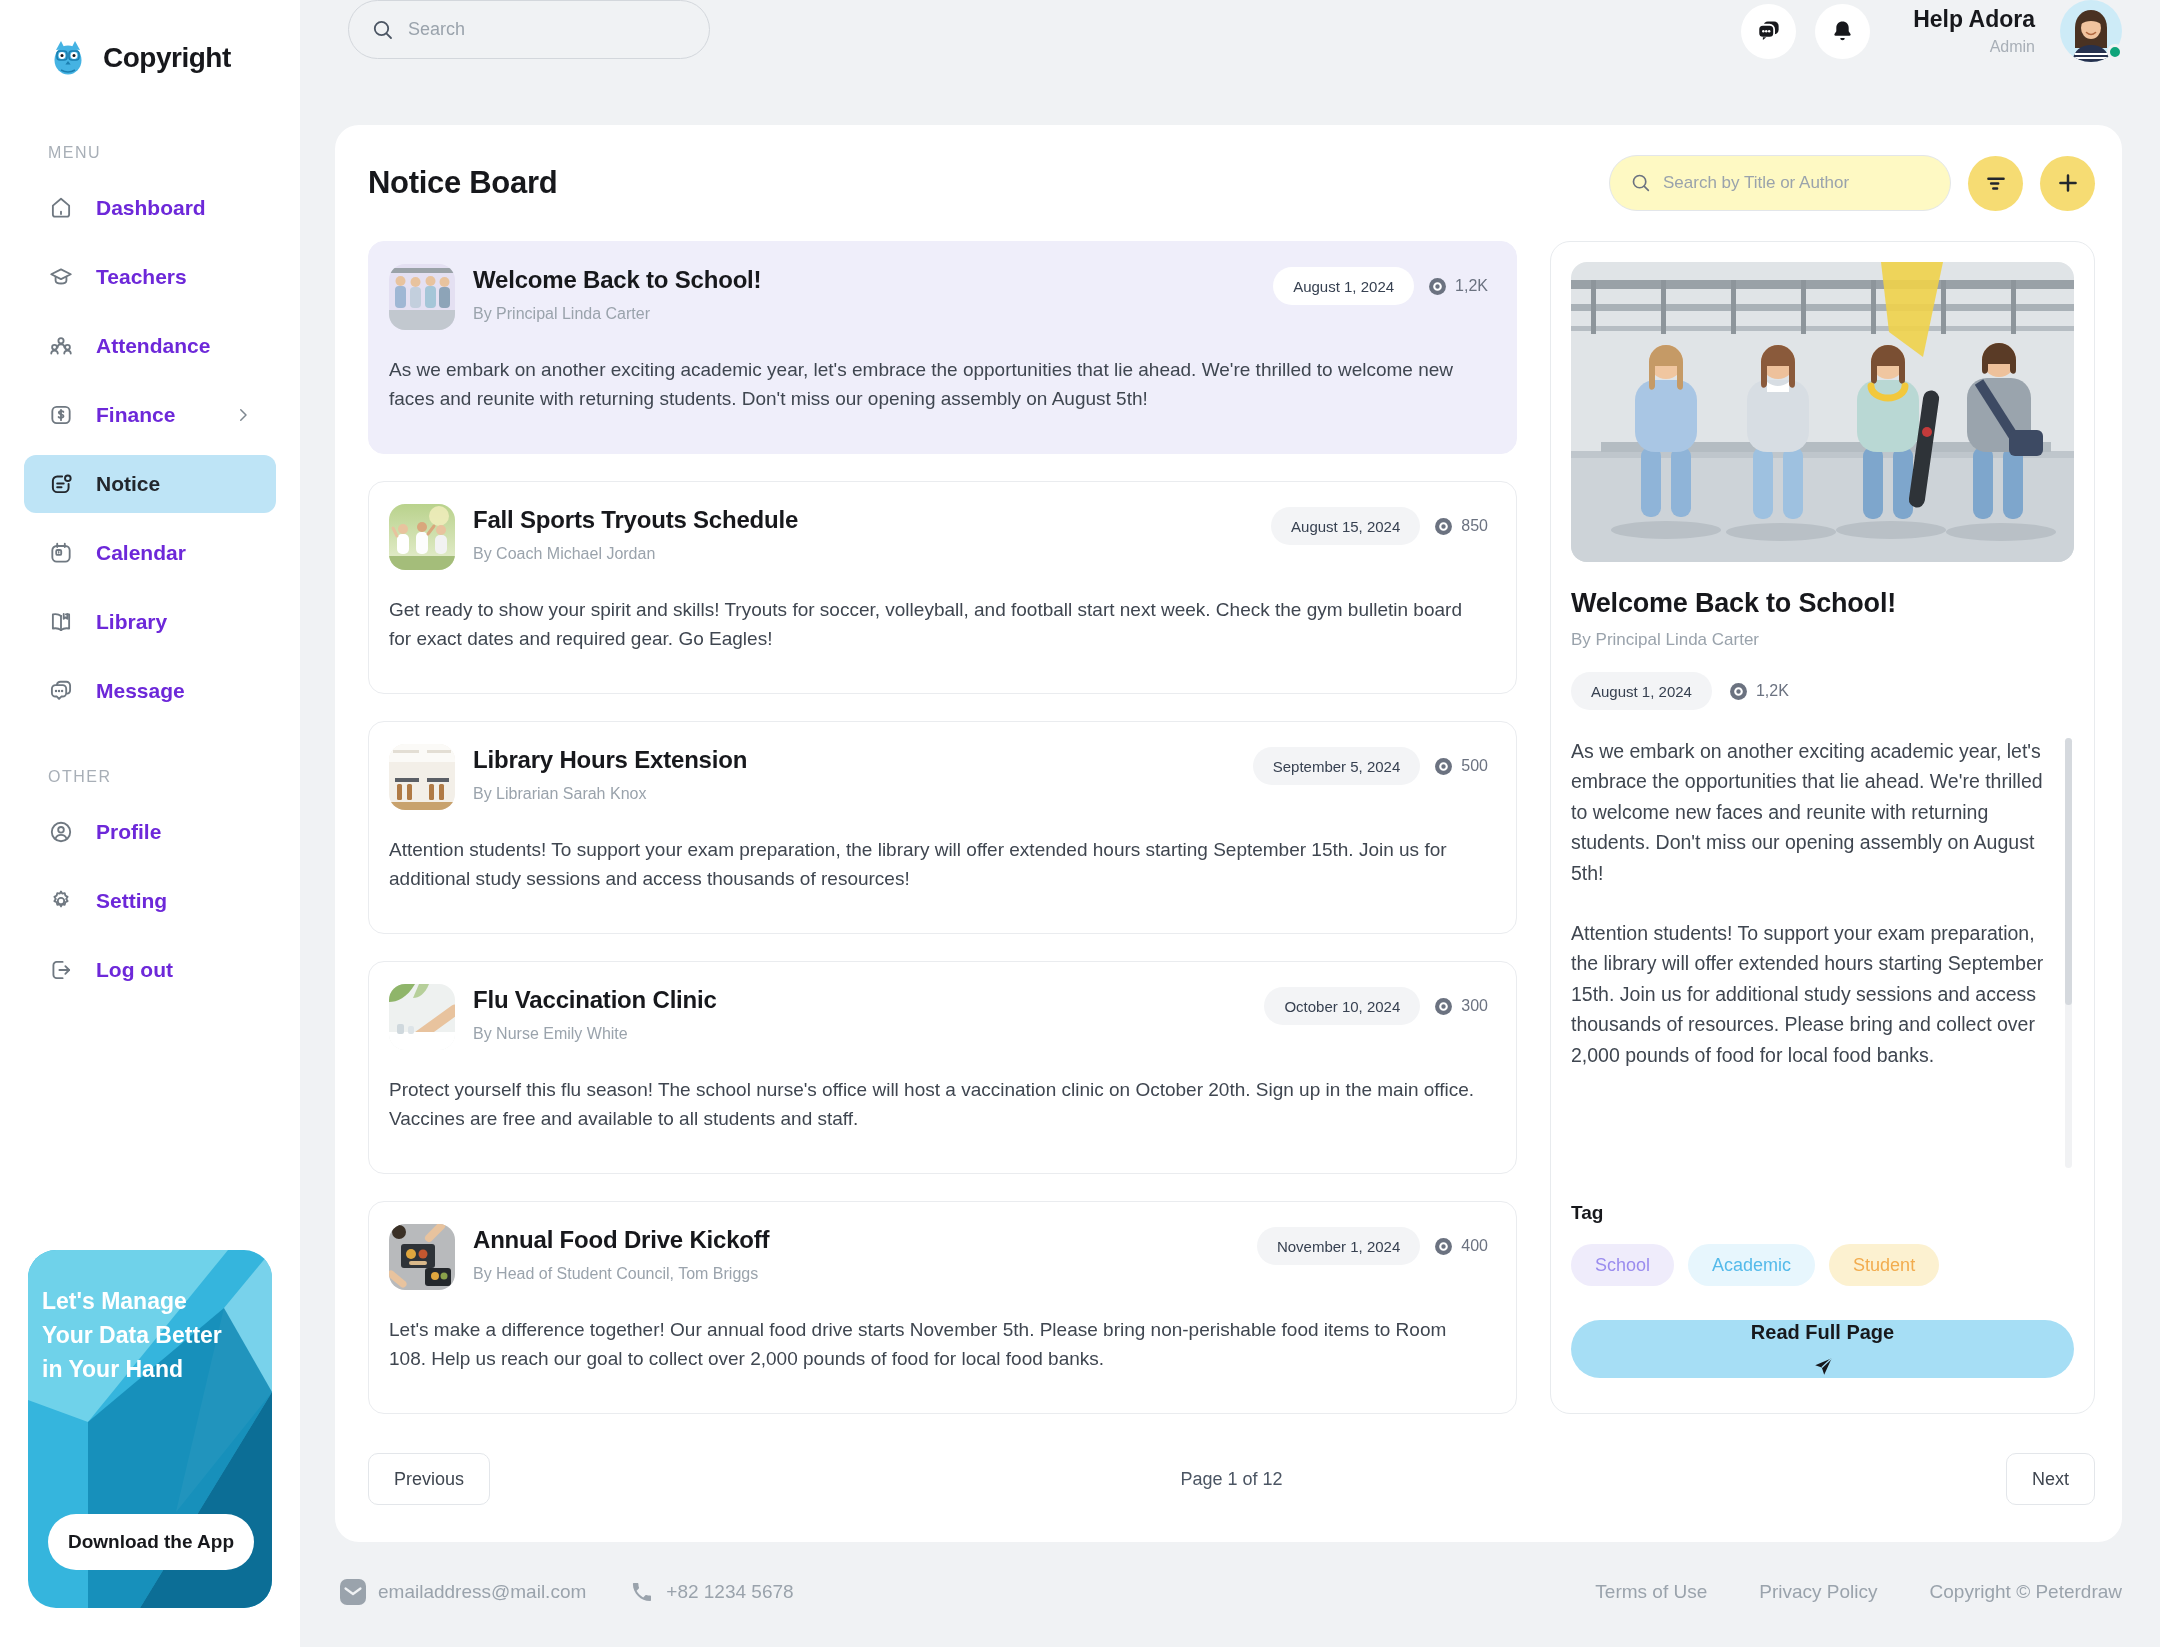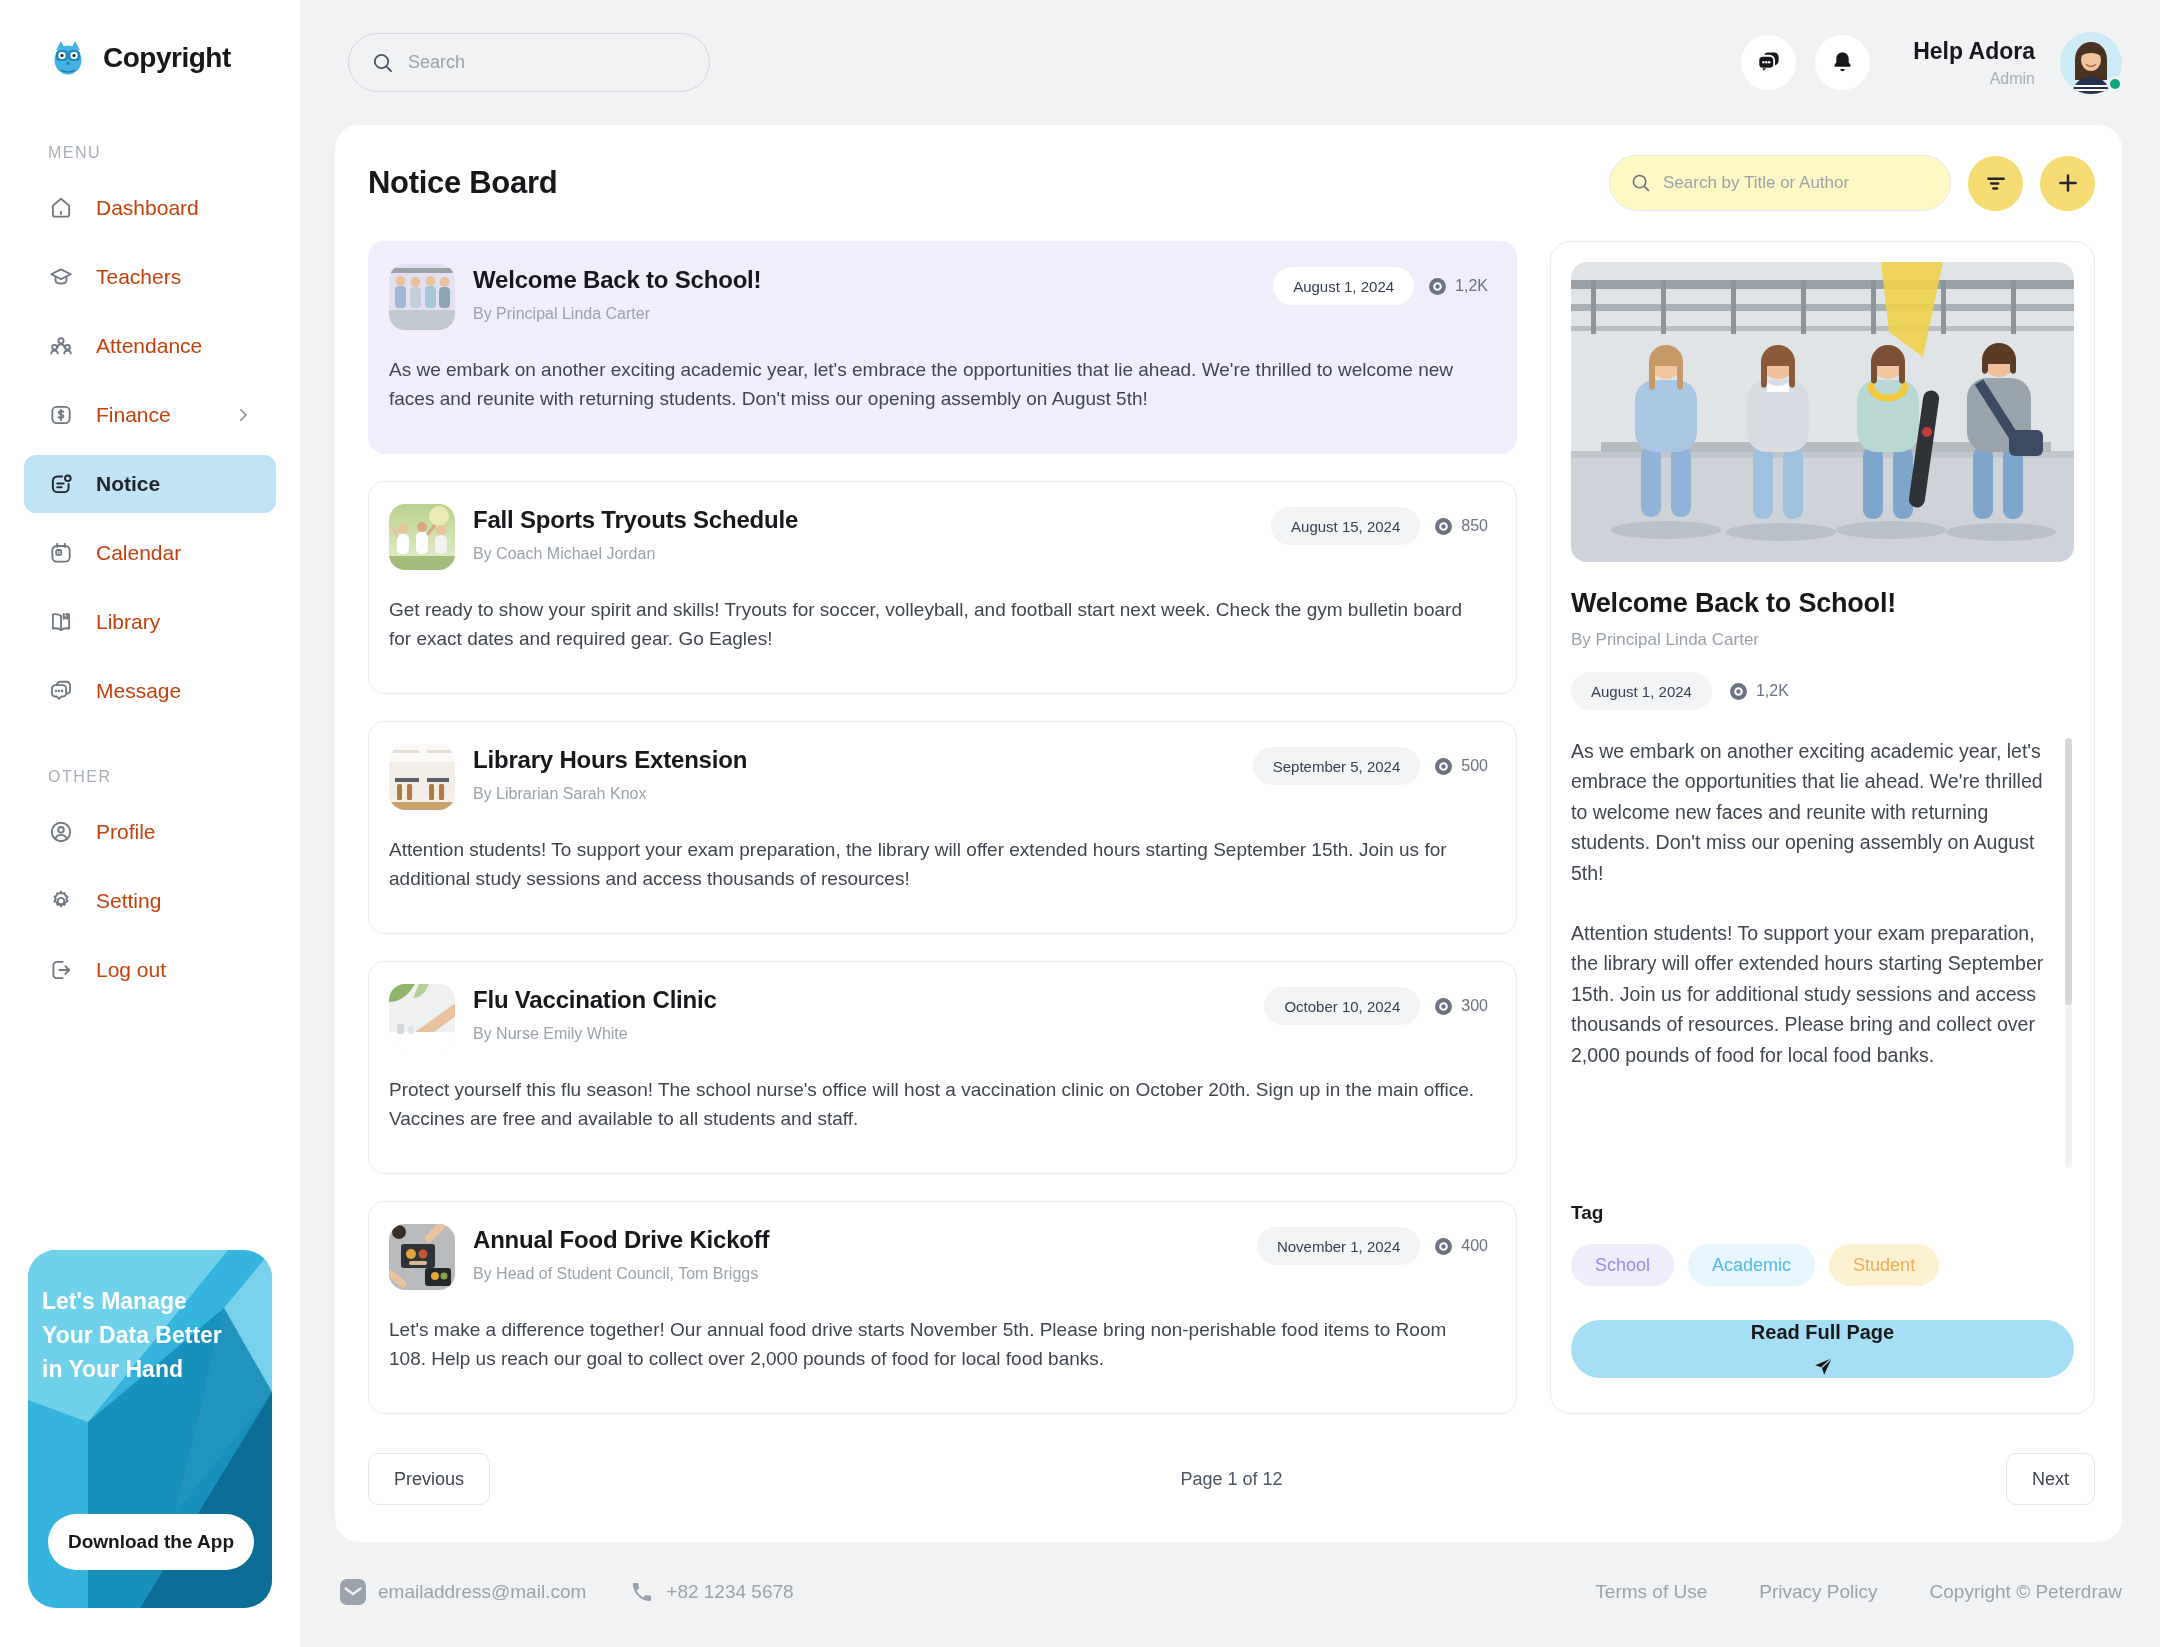--- a/index.html
+++ b/index.html
@@ -12,39 +12,39 @@
   svg { display:block; }
 
   
   .sidebar { width:300px; height:1647px; background:#FFFFFF; flex-shrink:0; position:relative; }
   .logo-row { display:flex; align-items:center; gap:15px; padding:38px 0 0 48px; }
   .logo-text { font-size:28px; font-weight:bold; letter-spacing:-0.5px; color:#17181C; }
   .section-label { margin:66px 0 0 48px; font-size:16px; color:#A8AFB7; letter-spacing:1.5px; }
   .section-label.other { margin-top:48px; }
   .nav { padding:6px 24px 0; }
   .nav-item { display:flex; align-items:center; gap:22px; height:58px; padding:0 24px; margin-top:11px;
-    border-radius:12px; color:#c2410c; font-size:21px; cursor:pointer; }
+    border-radius:12px; color:#6d28d9; font-size:21px; cursor:pointer;font-weight:bold; }
   .nav-item .nav-icon { color:#6F7881; }
   .nav-item.active { background:#BEE4F6; color:#23272D; font-weight:bold; }
   .nav-item.active .nav-icon { color:#23272D; }
   .chev { margin-left:auto; color:#7E8790; }
 
   .promo { position:absolute; left:28px; top:1250px; width:244px; height:358px;
     border-radius:28px; overflow:hidden; }
   .promo > svg.bg { position:absolute; inset:0; }
   .promo-title { position:absolute; left:14px; top:34px; width:200px; color:#FFFFFF;
     font-size:23px; font-weight:bold; line-height:1.48; }
   .promo-btn { position:absolute; left:20px; right:18px; bottom:38px; height:56px;
     background:#FFFFFF; border:none; border-radius:28px; font-family:inherit;
     font-size:19px; font-weight:bold; color:#17181C; cursor:pointer; }
 
   
   .main { flex:1; display:flex; flex-direction:column; padding:0 38px 0 35px; min-width:0; }
 
-  .topbar { height:125px; display:flex; align-items:center; }
+  .topbar { height:125px; display:flex; align-items:flex-start; }
   .search-pill { width:362px; height:59px; margin-left:13px; border:1.5px solid #D3D7DC;
     border-radius:30px; display:flex; align-items:center; gap:13px; padding:0 22px; }
   .search-pill input { flex:1; border:none; background:transparent; outline:none;
     font-family:inherit; font-size:18px; color:#374151; }
   .search-pill input::placeholder { color:#9AA3AC; }
   .top-actions { margin-left:auto; display:flex; align-items:center; gap:19px; }
   .icon-circle { width:55px; height:55px; border-radius:50%; background:#FFFFFF; border:none;
     display:flex; align-items:center; justify-content:center; cursor:pointer; }
   .user-block { text-align:right; margin-left:24px; }
   .user-name { font-size:23px; font-weight:bold; }

